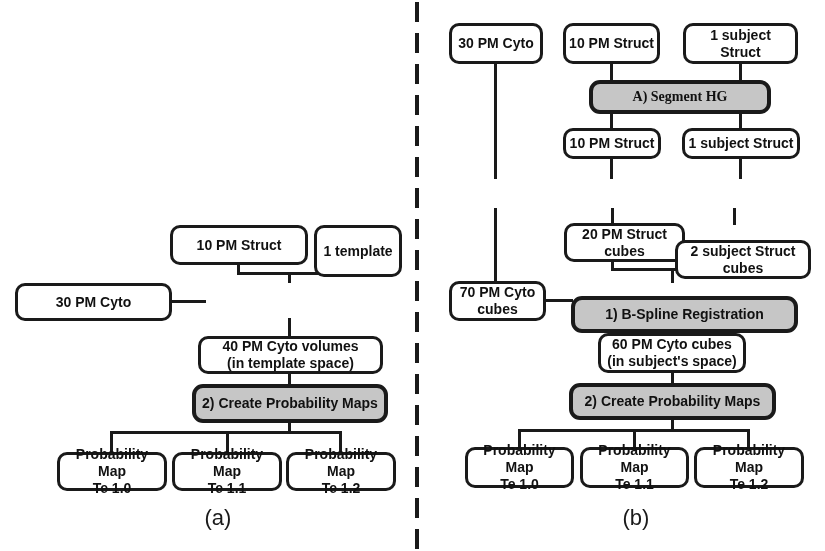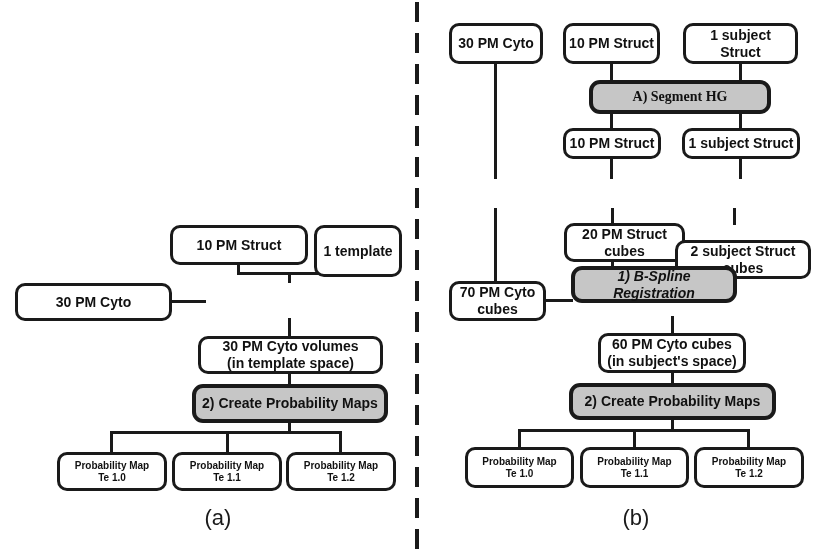--- a/index.html
+++ b/index.html
@@ -23,21 +23,21 @@
     font-weight: bold; font-size: 14px; line-height: 1.2;
     color: #111111;
     white-space: pre-line;
     padding: 1px 2px;
   }
   .gray {
     background: #c6c6c6;
     border-width: 4px;
     border-radius: 11px;
   }
-  .small { font-size: 10px; }
+  .small { font-size: 14px; }
   .h, .v { position: absolute; background: #1a1a1a; }
   .h { height: 3px; }
   .v { width: 3px; }
   .divider {
     position: absolute; left: 415px; top: 2px; width: 4px; height: 547px;
     background: repeating-linear-gradient(to bottom, #1a1a1a 0 20px, transparent 20px 31px);
   }
   .caption {
     position: absolute; width: 70px; text-align: center;
     font-size: 22px; font-weight: normal; color: #1a1a1a;
@@ -82,21 +82,21 @@
   <div class="h" style="left:518px; top:429px; width:232px;"></div>
   <div class="v" style="left:518px; top:429px; height:19px;"></div>
   <div class="v" style="left:633px; top:429px; height:19px;"></div>
   <div class="v" style="left:747px; top:429px; height:19px;"></div>
 
   <div class="divider"></div>
 
   <div class="box" style="left:170px; top:225px; width:138px; height:40px;">10 PM Struct</div>
   <div class="box" style="left:314px; top:225px; width:88px; height:52px;">1 template</div>
   <div class="box" style="left:15px; top:283px; width:157px; height:38px;">30 PM Cyto</div>
-  <div class="box" style="left:198px; top:336px; width:185px; height:38px;">30 PM Cyto volumes
+  <div class="box" style="left:198px; top:336px; width:185px; height:38px;">40 PM Cyto volumes
 (in template space)</div>
   <div class="box gray" style="left:192px; top:384px; width:196px; height:39px;">2) Create Probability Maps</div>
   <div class="box small" style="left:57px; top:452px; width:110px; height:39px;">Probability Map
 Te 1.0</div>
   <div class="box small" style="left:172px; top:452px; width:110px; height:39px;">Probability Map
 Te 1.1</div>
   <div class="box small" style="left:286px; top:452px; width:110px; height:39px;">Probability Map
 Te 1.2</div>
   <div class="caption" style="left:183px; top:505px;">(a)</div>
 
@@ -105,21 +105,21 @@
   <div class="box" style="left:683px; top:23px; width:115px; height:41px;">1 subject Struct</div>
   <div class="box gray" style="left:589px; top:80px; width:182px; height:34px;font-family:Liberation Serif, serif;">A) Segment HG</div>
   <div class="box" style="left:563px; top:128px; width:98px; height:31px;">10 PM Struct</div>
   <div class="box" style="left:682px; top:128px; width:118px; height:31px;">1 subject Struct</div>
   <div class="box" style="left:564px; top:223px; width:121px; height:39px;">20 PM Struct
 cubes</div>
   <div class="box" style="left:675px; top:223px; width:136px; height:39px;margin-top:17px;">2 subject Struct
 cubes</div>
   <div class="box" style="left:449px; top:281px; width:97px; height:40px;">70 PM Cyto
 cubes</div>
-  <div class="box gray" style="left:571px; top:266px; width:166px; height:37px;font-style:italic;">1) B-Spline Registration</div>
+  <div class="box gray" style="left:571px; top:296px; width:227px; height:37px;">1) B-Spline Registration</div>
   <div class="box" style="left:598px; top:333px; width:148px; height:40px;">60 PM Cyto cubes
 (in subject's space)</div>
   <div class="box gray" style="left:569px; top:383px; width:207px; height:37px;">2) Create Probability Maps</div>
   <div class="box small" style="left:465px; top:447px; width:109px; height:41px;">Probability Map
 Te 1.0</div>
   <div class="box small" style="left:580px; top:447px; width:109px; height:41px;">Probability Map
 Te 1.1</div>
   <div class="box small" style="left:694px; top:447px; width:110px; height:41px;">Probability Map
 Te 1.2</div>
   <div class="caption" style="left:601px; top:505px;">(b)</div>

